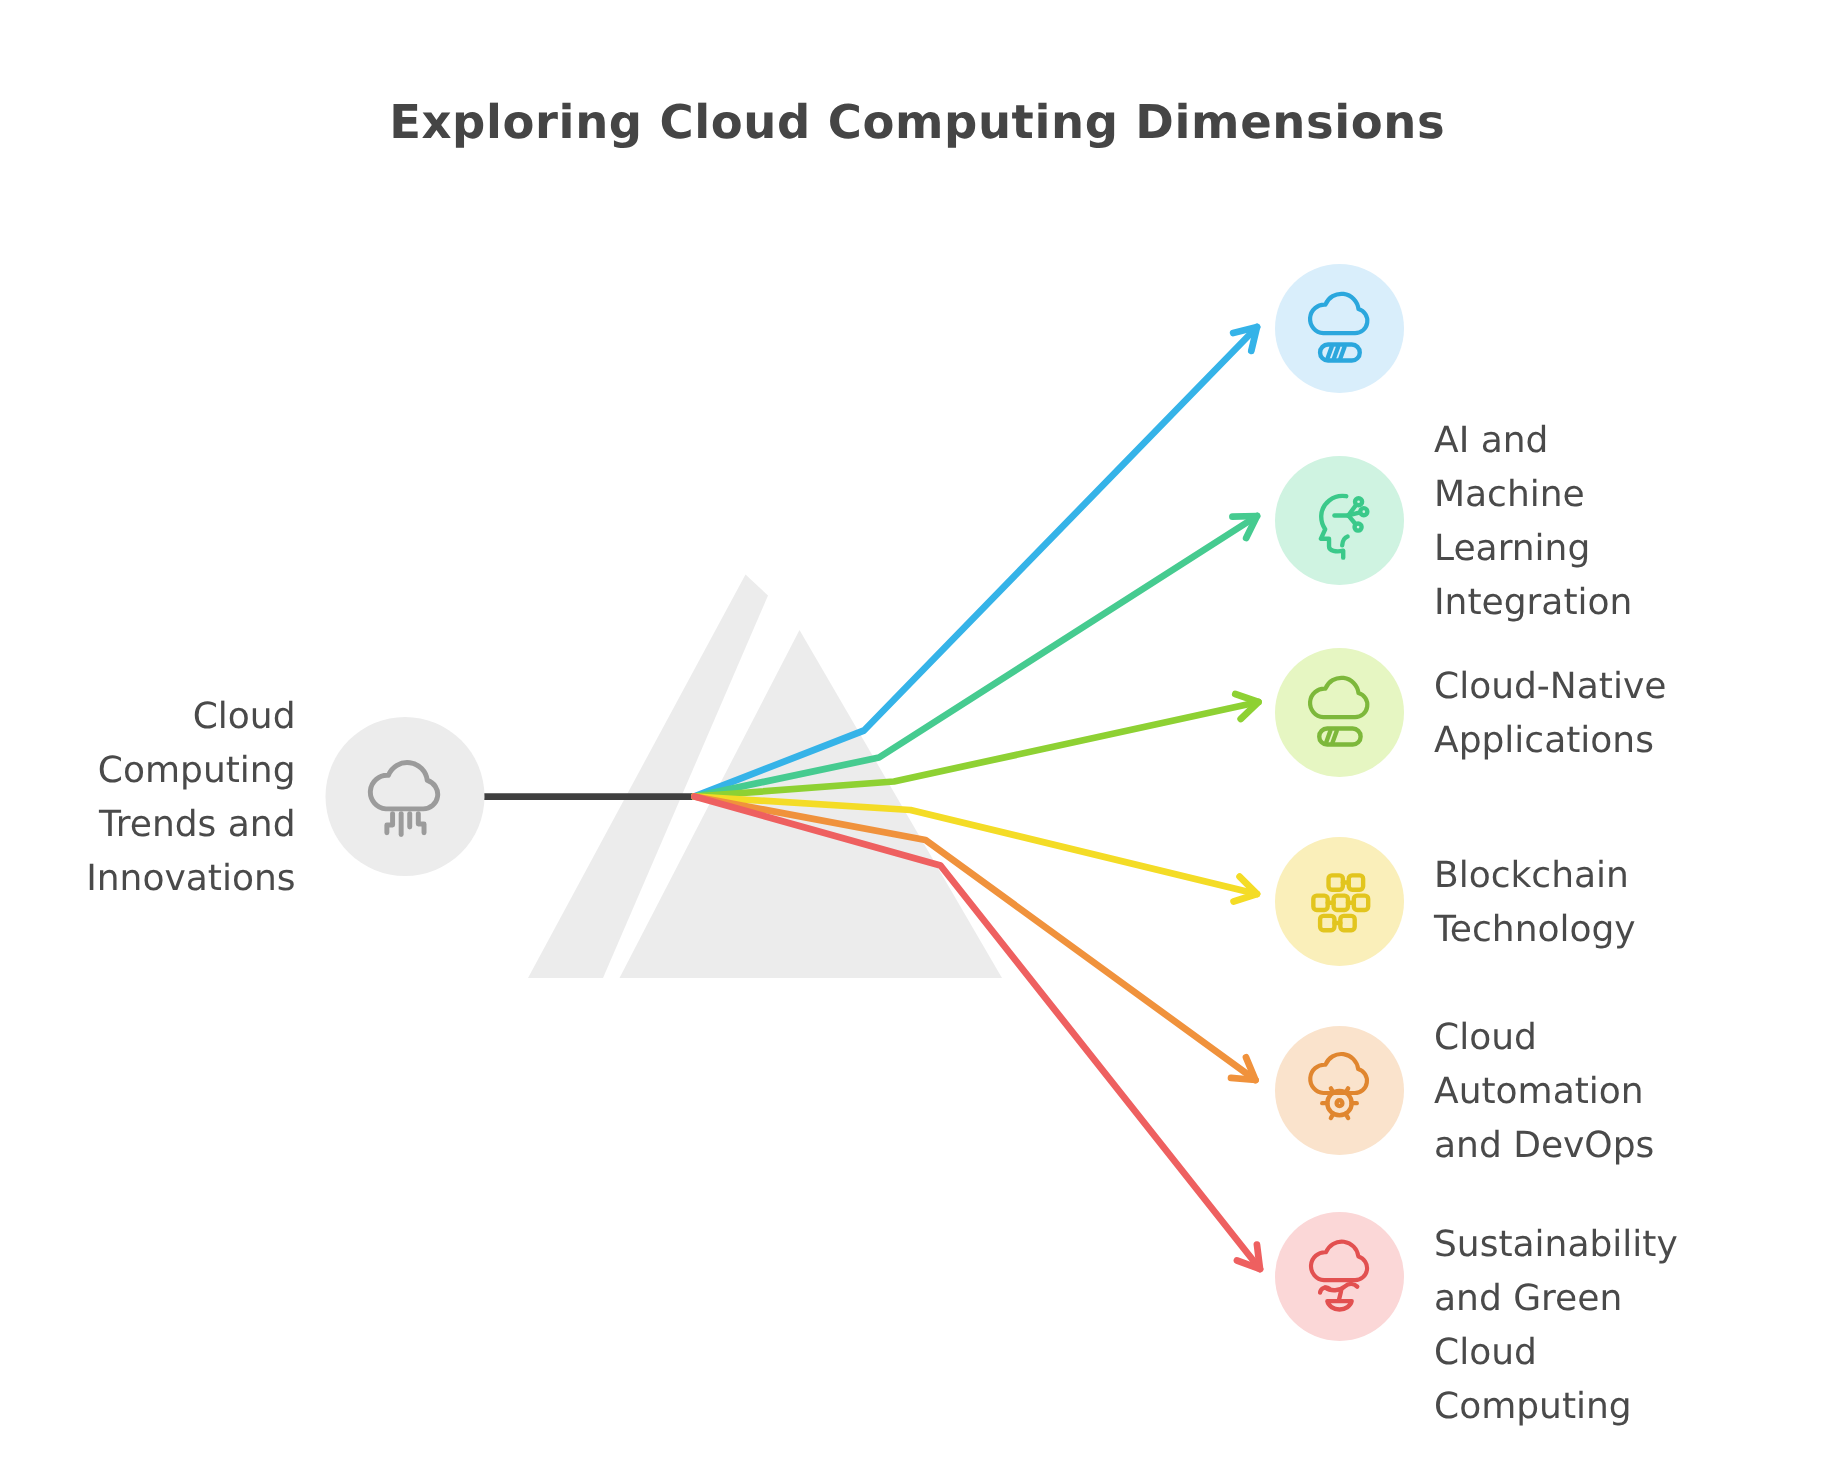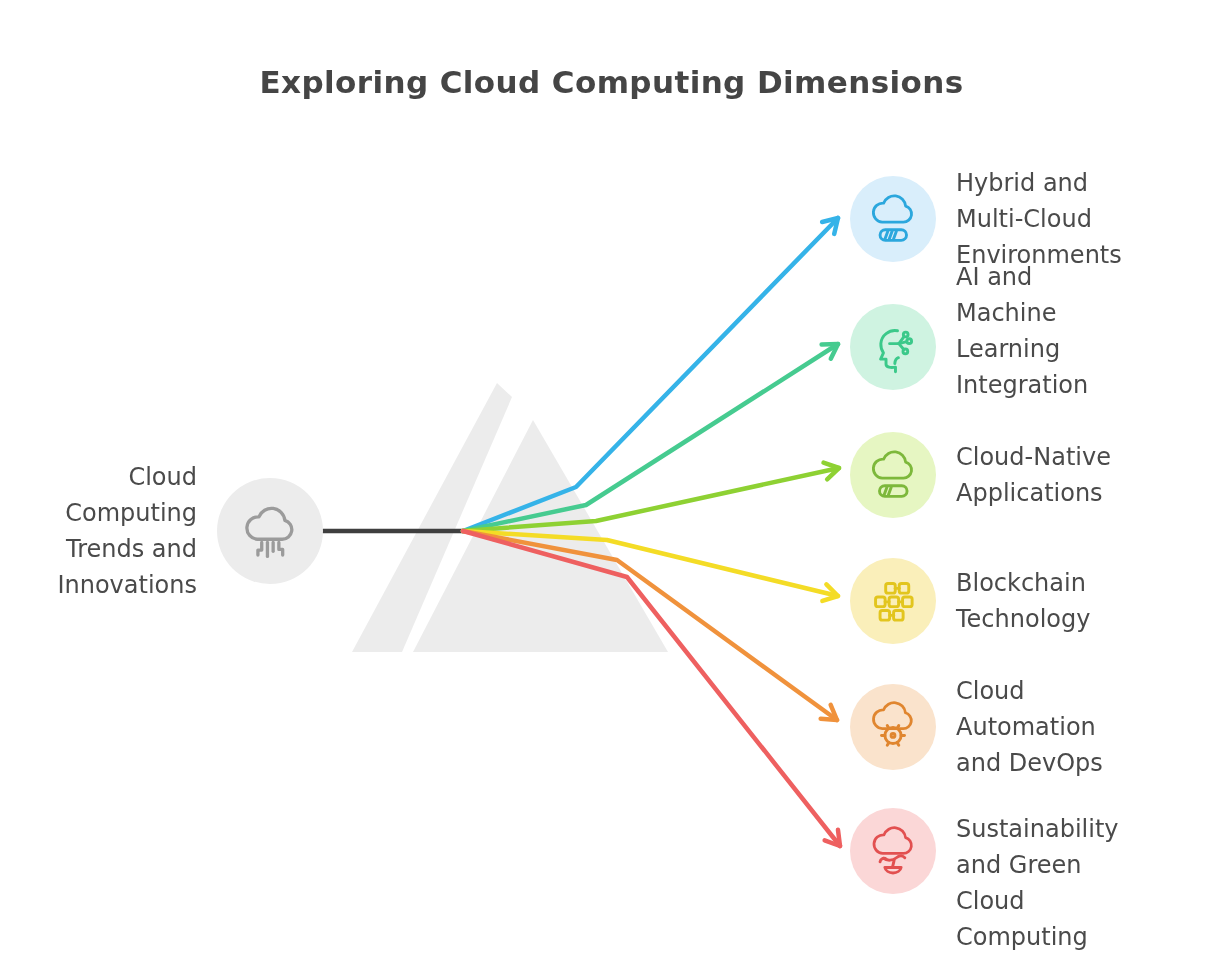--- a/index.html
+++ b/index.html
@@ -122,24 +122,21 @@
       <path d="M25 32 C24.6 34.8 24 36 23.6 38.3"></path>
       <path d="M16.8 38.6 A7.3 5.9 0 0 0 31.2 38.6 Z"></path>
     </g>
   </svg>
 
   <div class="label root">Cloud
 Computing
 Trends and
 Innovations</div>
 
-  <div class="label branch" style="top:165px">Hybrid and
-Multi-Cloud
-Environments</div>
-  <div class="label branch" style="top:259px">AI and
+  <div class="label branch" style="top:275px">AI and
 Machine
 Learning
 Integration</div>
   <div class="label branch" style="top:565px">Blockchain
 Technology</div>
   <div class="label branch" style="top:439px">Cloud-Native
 Applications</div>
   <div class="label branch" style="top:673px">Cloud
 Automation
 and DevOps</div>

